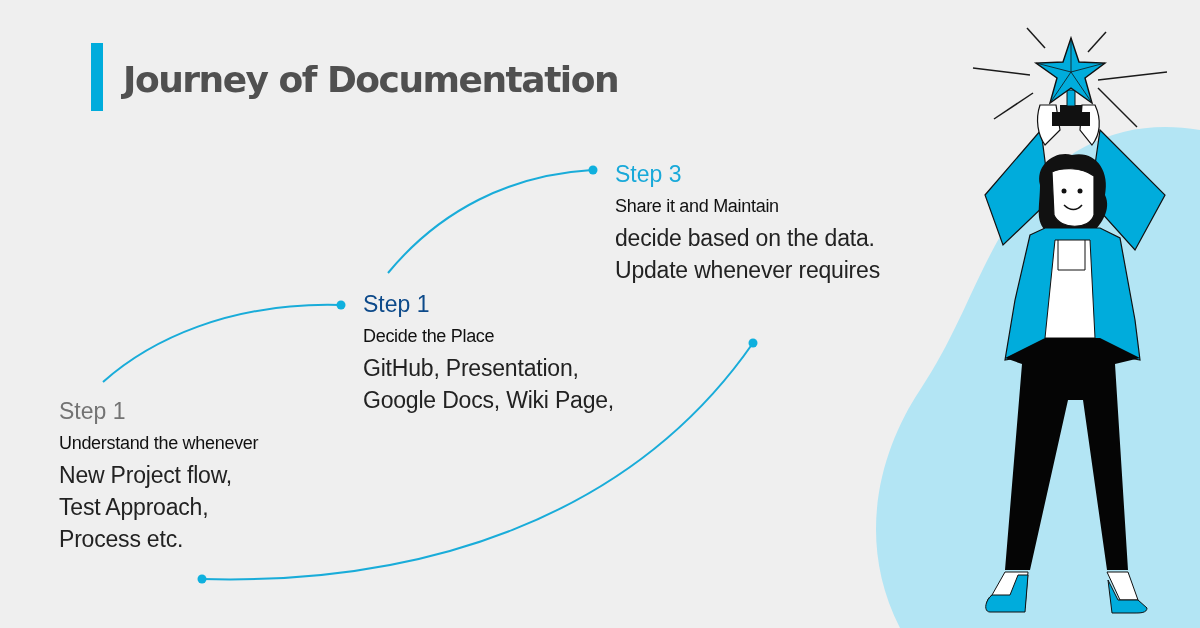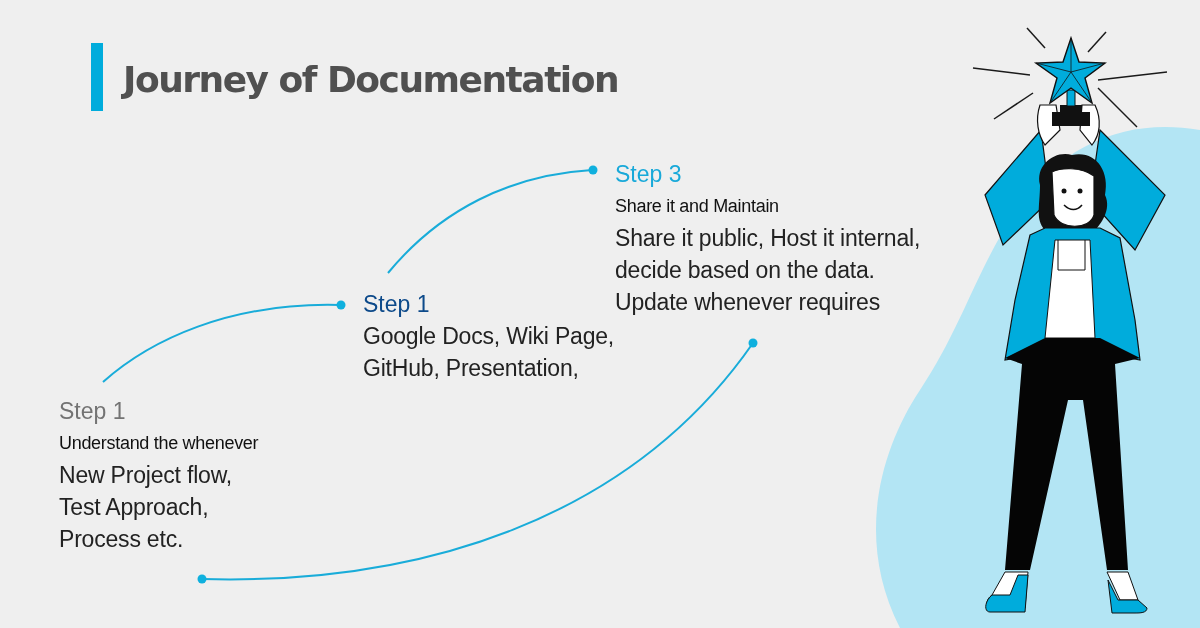--- a/index.html
+++ b/index.html
@@ -106,23 +106,23 @@
 <div class="step step1">
   <span class="line label">Step 1</span>
   <span class="line heading">Understand the whenever</span>
   <span class="line desc">New Project flow,</span>
   <span class="line desc">Test Approach,</span>
   <span class="line desc">Process etc.</span>
 </div>
 
 <div class="step step2">
   <span class="line label">Step 1</span>
+  <span class="line heading">Decide the Place</span>
+  <span class="line desc">GitHub, Presentation,</span>
   <span class="line desc">Google Docs, Wiki Page,</span>
-  <span class="line desc">GitHub, Presentation,</span>
 </div>
 
 <div class="step step3">
   <span class="line label">Step 3</span>
   <span class="line heading">Share it and Maintain</span>
-  <span class="line desc">Share it public, Host it internal,</span>
   <span class="line desc">decide based on the data.</span>
   <span class="line desc">Update whenever requires</span>
 </div>
 
 </body></html>

